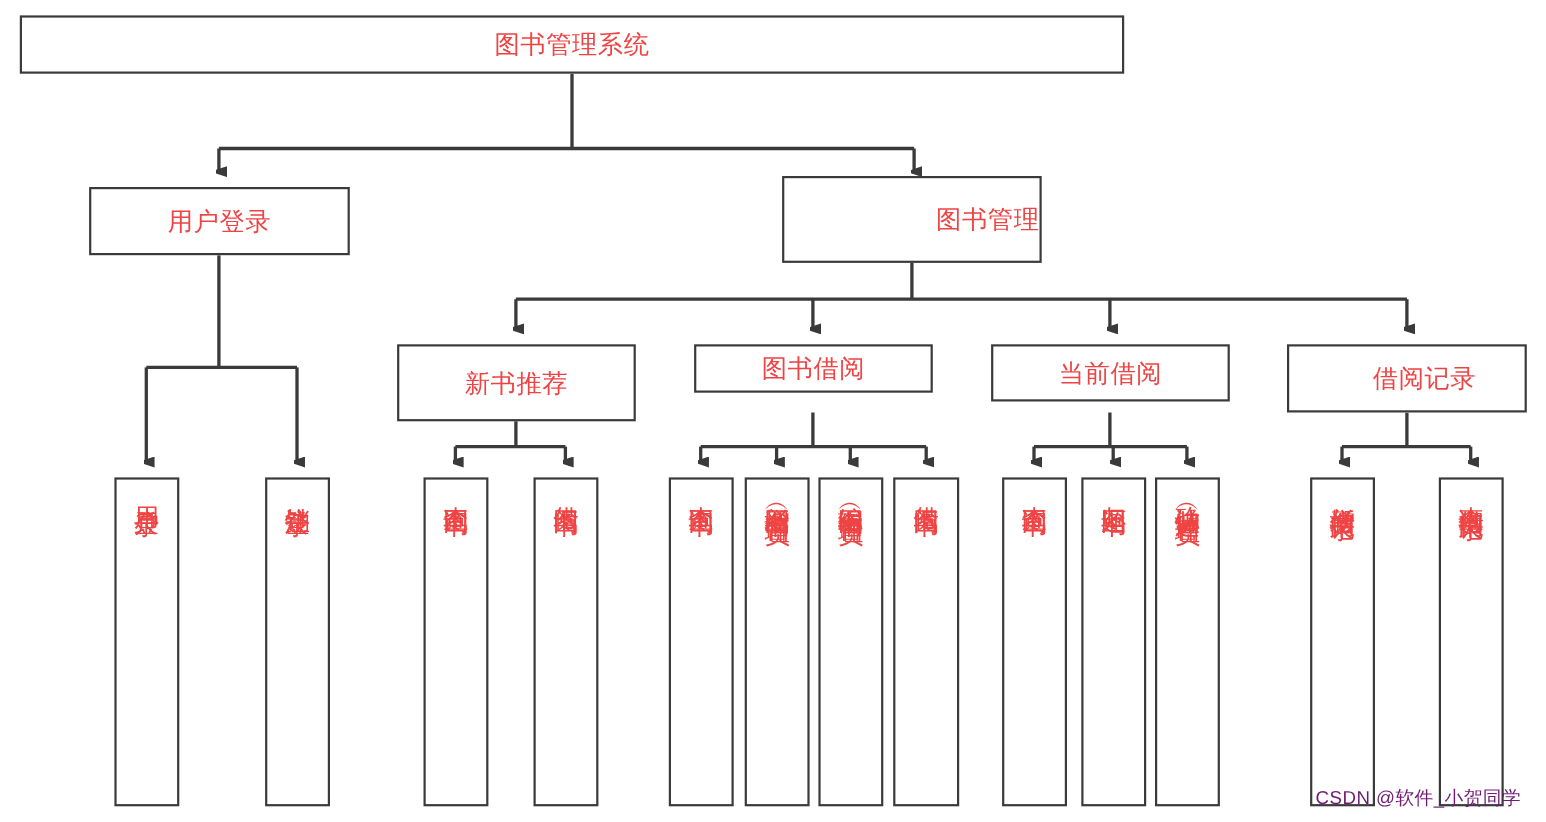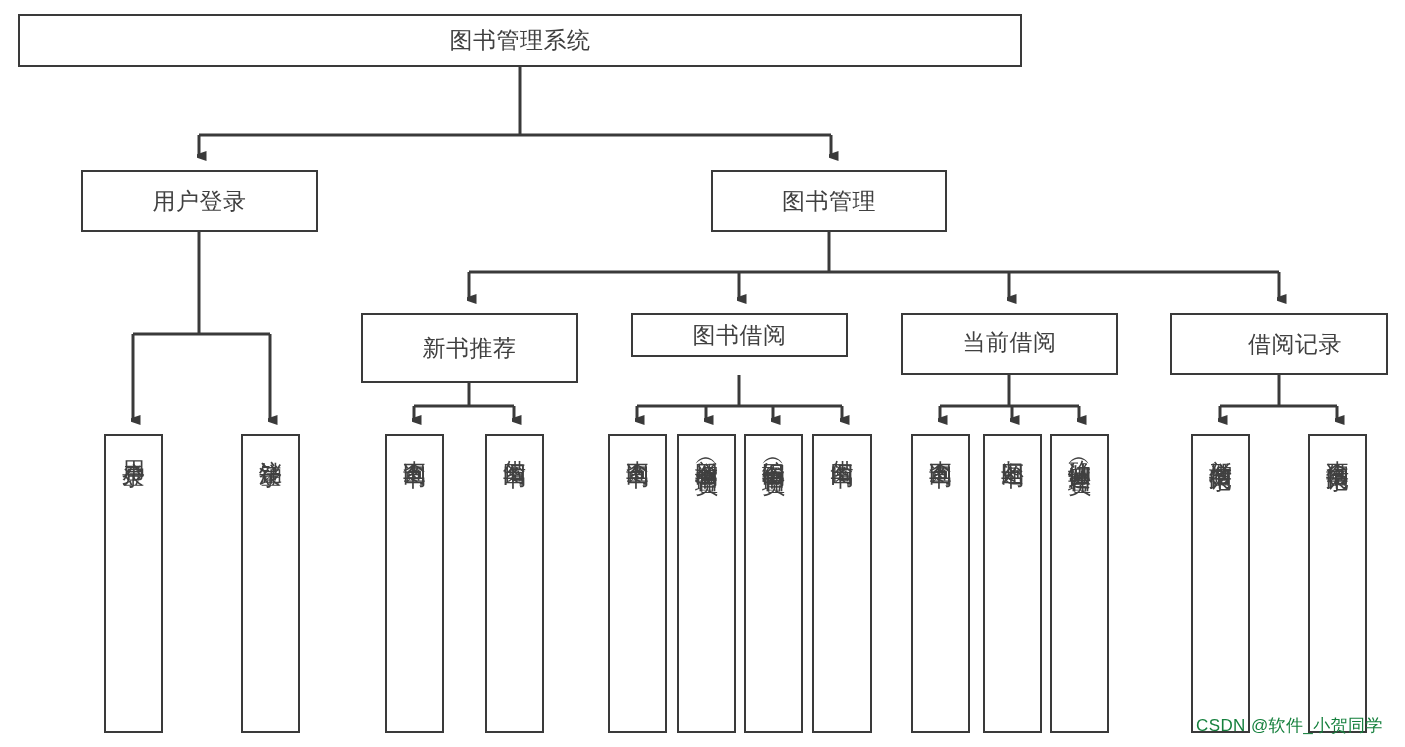--- a/index.html
+++ b/index.html
@@ -29,21 +29,21 @@
   }
   .node {
     position: absolute;
     box-sizing: border-box;
     background: #ffffff;
     border: 2px solid #3a3a3a;
     display: flex;
     align-items: center;
     justify-content: center;
     text-align: center;
-    color: #404040;
+    color: #ef4444;
     z-index: 2;
   }
   .node .label {
     display: block;
     line-height: 1.22;
     letter-spacing: 0.5px;
   }
   
   .node.horiz .label {
     writing-mode: horizontal-tb;
@@ -129,31 +129,31 @@
     </g>
   </svg>
 
   <div class="node horiz root" style="left: 18px; top: 14px; width: 1004px; height: 53px;">
     <span class="label">图书管理系统</span>
   </div>
 
   <div class="node horiz" style="left: 81px; top: 170px; width: 237px; height: 62px;">
     <span class="label">用户登录</span>
   </div>
-  <div class="node horiz" style="left: 711px; top: 170px; width: 236px; height: 62px;">
+  <div class="node horiz" style="left: 711px; top: 160px; width: 236px; height: 79px; justify-content: flex-end;">
     <span class="label">图书管理</span>
   </div>
 
   <div class="node horiz" style="left: 361px; top: 313px; width: 217px; height: 70px;">
     <span class="label">新书推荐</span>
   </div>
   <div class="node horiz" style="left: 631px; top: 313px; width: 217px; height: 44px;">
     <span class="label">图书借阅</span>
   </div>
-  <div class="node horiz" style="left: 901px; top: 313px; width: 217px; height: 62px; font-family: Liberation Mono, monospace;">
+  <div class="node horiz" style="left: 901px; top: 313px; width: 217px; height: 52px;">
     <span class="label">当前借阅</span>
   </div>
   <div class="node horiz" style="left: 1170px; top: 313px; width: 218px; height: 62px; padding-left: 32px;">
     <span class="label">借阅记录</span>
   </div>
 
   <div class="node vert" style="left: 104px; top: 434px; width: 59px; height: 299px;">
     <span class="label">用户登录</span>
   </div>
   <div class="node vert" style="left: 241px; top: 434px; width: 59px; height: 299px;">
@@ -186,15 +186,15 @@
   <div class="node vert" style="left: 1050px; top: 434px; width: 59px; height: 299px;">
     <span class="label">确认归还（管理员）</span>
   </div>
   <div class="node vert" style="left: 1191px; top: 434px; width: 59px; height: 299px;">
     <span class="label">新增借阅记录</span>
   </div>
   <div class="node vert" style="left: 1308px; top: 434px; width: 59px; height: 299px;">
     <span class="label">查询借阅记录</span>
   </div>
 
-  <div class="watermark" style="left: 1196px; top: 714px; color: #15803d;">CSDN @软件_小贺同学</div>
+  <div class="watermark" style="left: 1196px; top: 714px; color: #701a75;">CSDN @软件_小贺同学</div>
 
 </div>
 
 </body></html>

